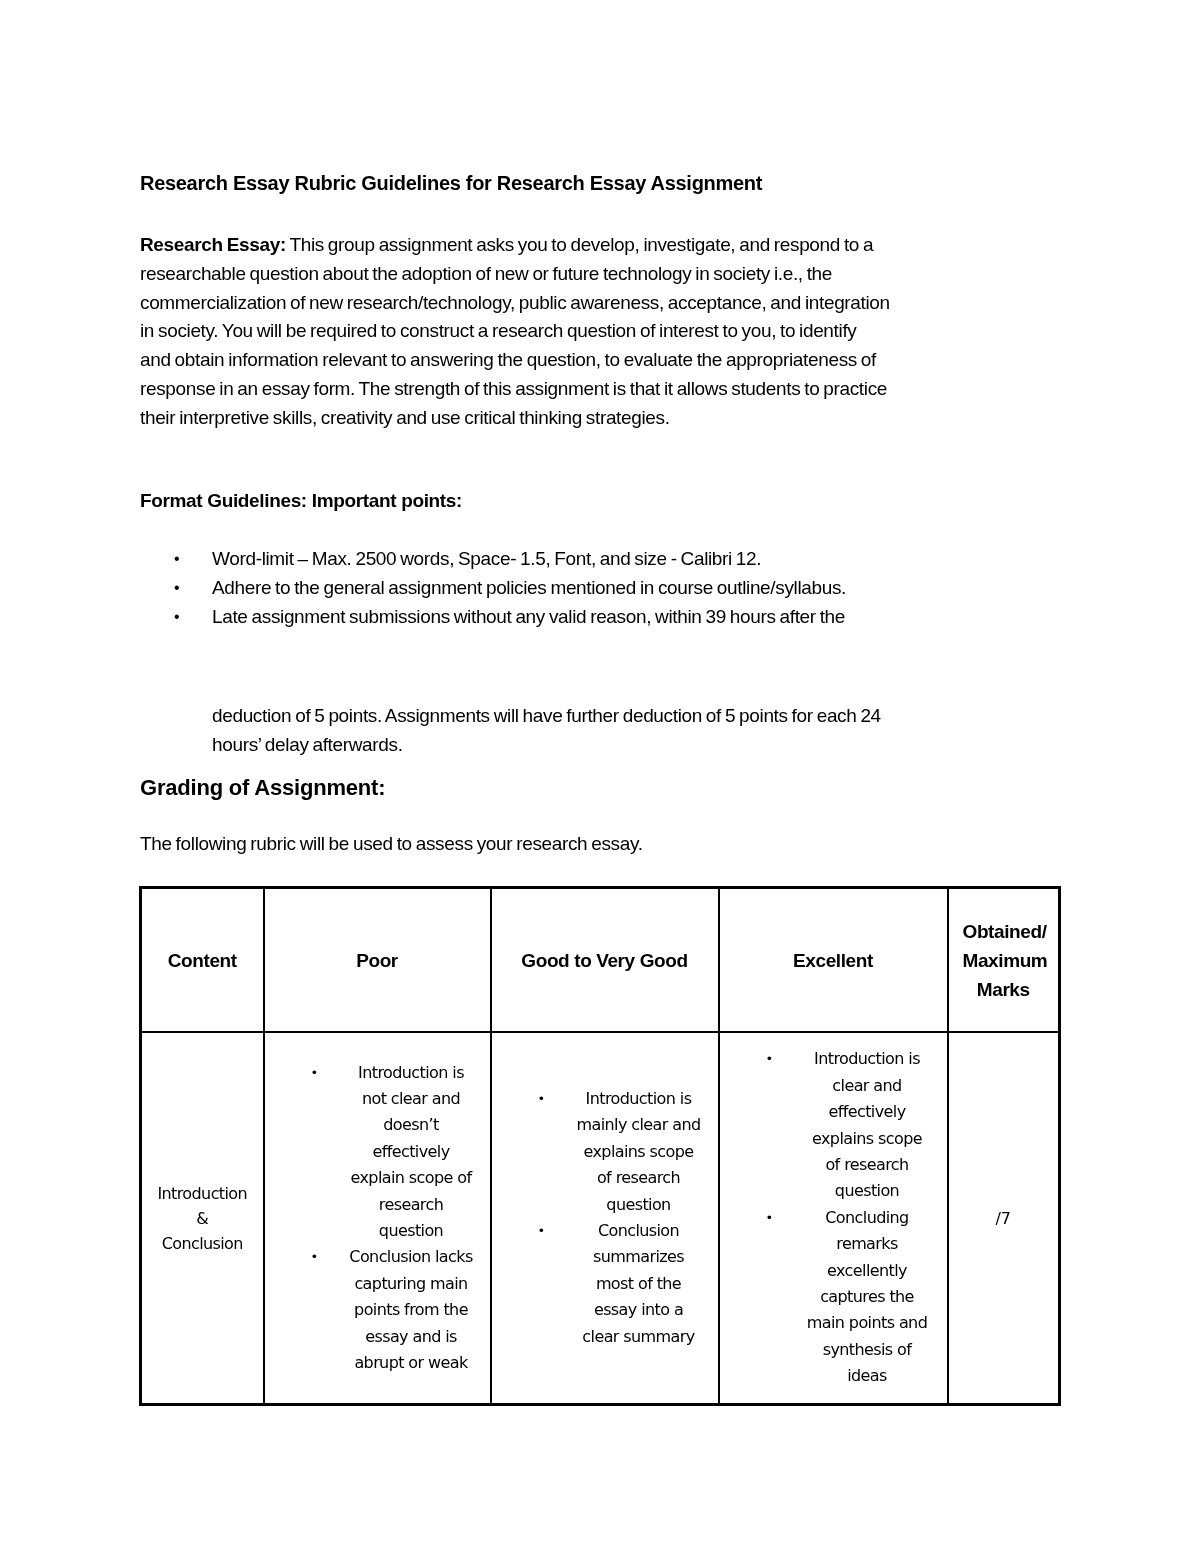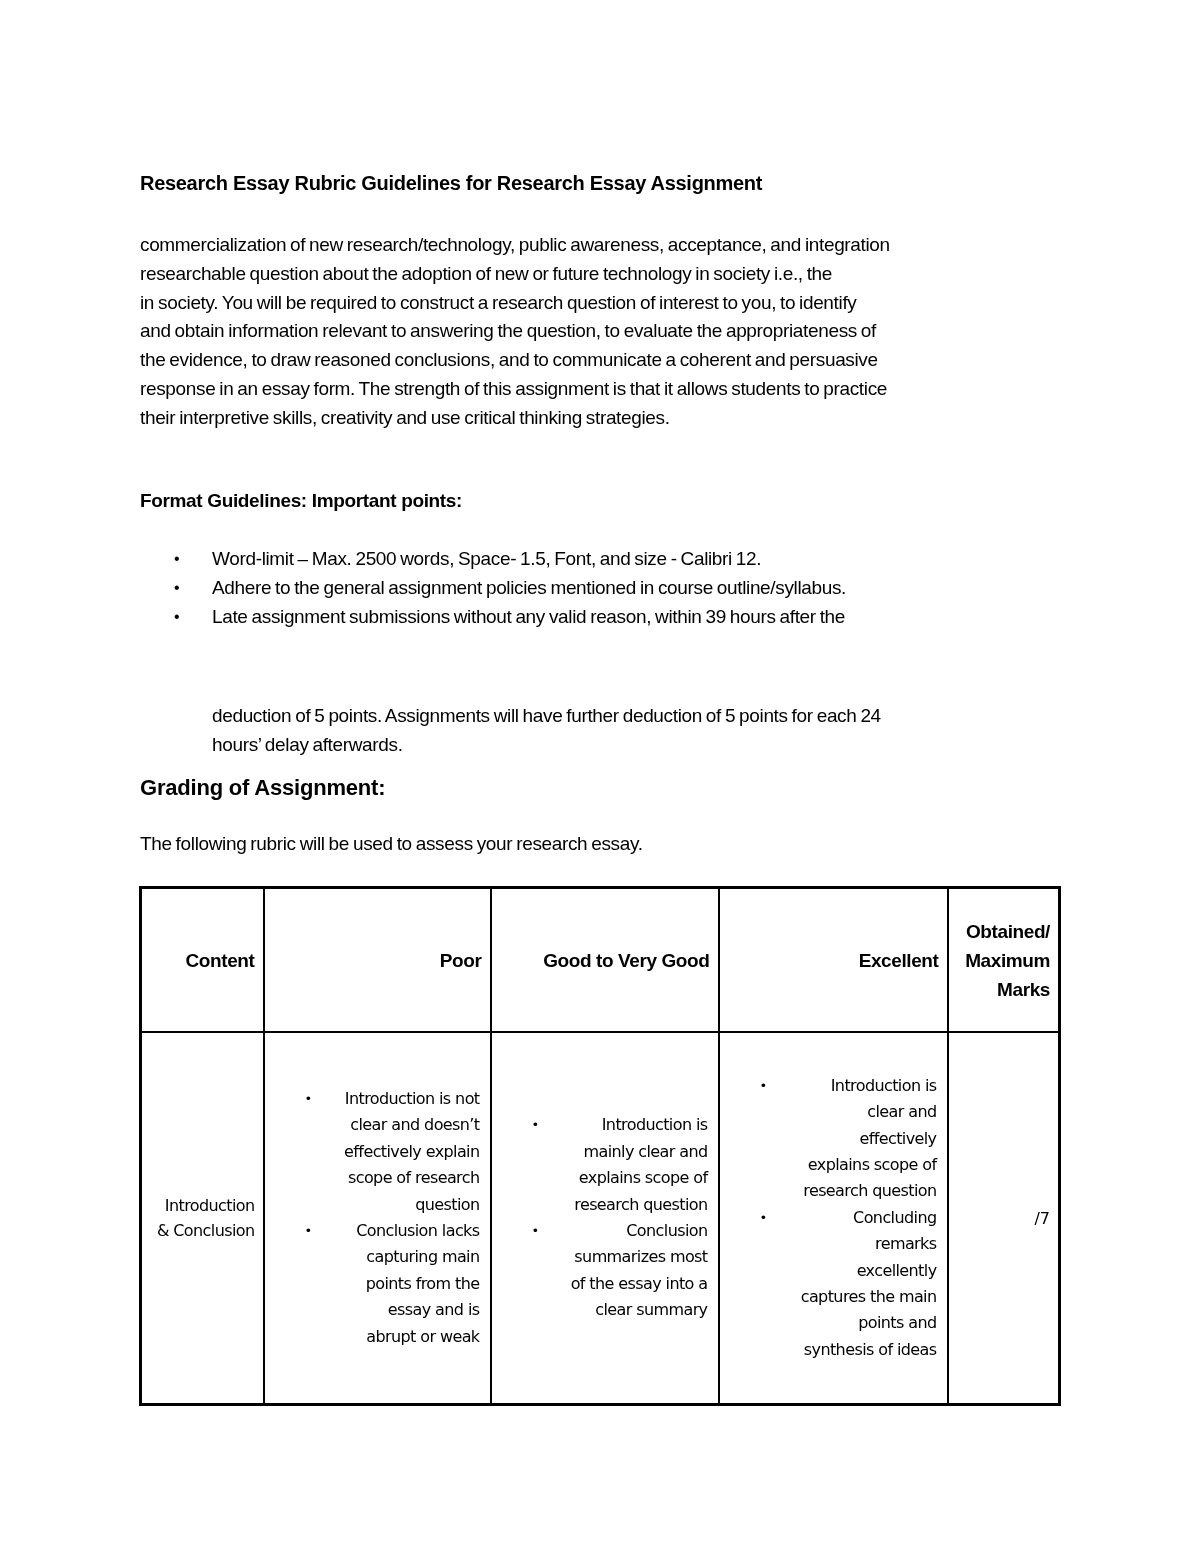--- a/index.html
+++ b/index.html
@@ -48,22 +48,22 @@
     position: absolute; left: 140px; top: 833px;
     font-size: 19px; letter-spacing: -0.35px; word-spacing: -1px;
   }
 
   table.rubric {
     position: absolute; left: 139px; top: 886px;
     width: 919px; border-collapse: collapse; table-layout: fixed;
     border: 3px solid #000;
   }
   table.rubric td, table.rubric th {
-    border: 2px solid #000; vertical-align: middle; padding: 0 8px;
-    text-align: right;
+    border: 2px solid #000; vertical-align: middle; padding: 0 14px;
+    text-align: center;
   }
   table.rubric th {
     height: 142px; font-size: 19px; font-weight: bold; letter-spacing: -0.4px;
     line-height: 29px;
   }
   table.rubric tr.body-row td { height: 370px; }
   .crit-label {
     font-family: "DejaVu Sans", sans-serif; font-weight: normal;
     font-size: 16px; line-height: 25px; letter-spacing: -0.6px;
   }
@@ -77,25 +77,25 @@
   .marks { font-family: "DejaVu Sans", sans-serif; font-size: 16px; }
 </style>
 </head>
 <body>
 
 <div class="page">
 
   <div class="title">Research Essay Rubric Guidelines for Research Essay Assignment</div>
 
   <div class="intro">
+    <span class="line"><span class="lead">Research Essay:</span><span> This group assignment asks you to develop, investigate, and respond to a</span></span>
+    <span class="line">researchable question about the adoption of new or future technology in society i.e., the</span>
     <span class="line">commercialization of new research/technology, public awareness, acceptance, and integration</span>
-    <span class="line">researchable question about the adoption of new or future technology in society i.e., the</span>
     <span class="line">in society. You will be required to construct a research question of interest to you, to identify</span>
     <span class="line">and obtain information relevant to answering the question, to evaluate the appropriateness of</span>
-    <span class="line">the evidence, to draw reasoned conclusions, and to communicate a coherent and persuasive</span>
     <span class="line">response in an essay form. The strength of this assignment is that it allows students to practice</span>
     <span class="line">their interpretive skills, creativity and use critical thinking strategies.</span>
   </div>
 
   <div class="fmt-heading">Format Guidelines: Important points:</div>
 
   <ul class="bullets">
     <li>
       <span class="dot">•</span>
       <span>Word-limit – Max. 2500 words, Space- 1.5, Font, and size - Calibri 12.</span>

